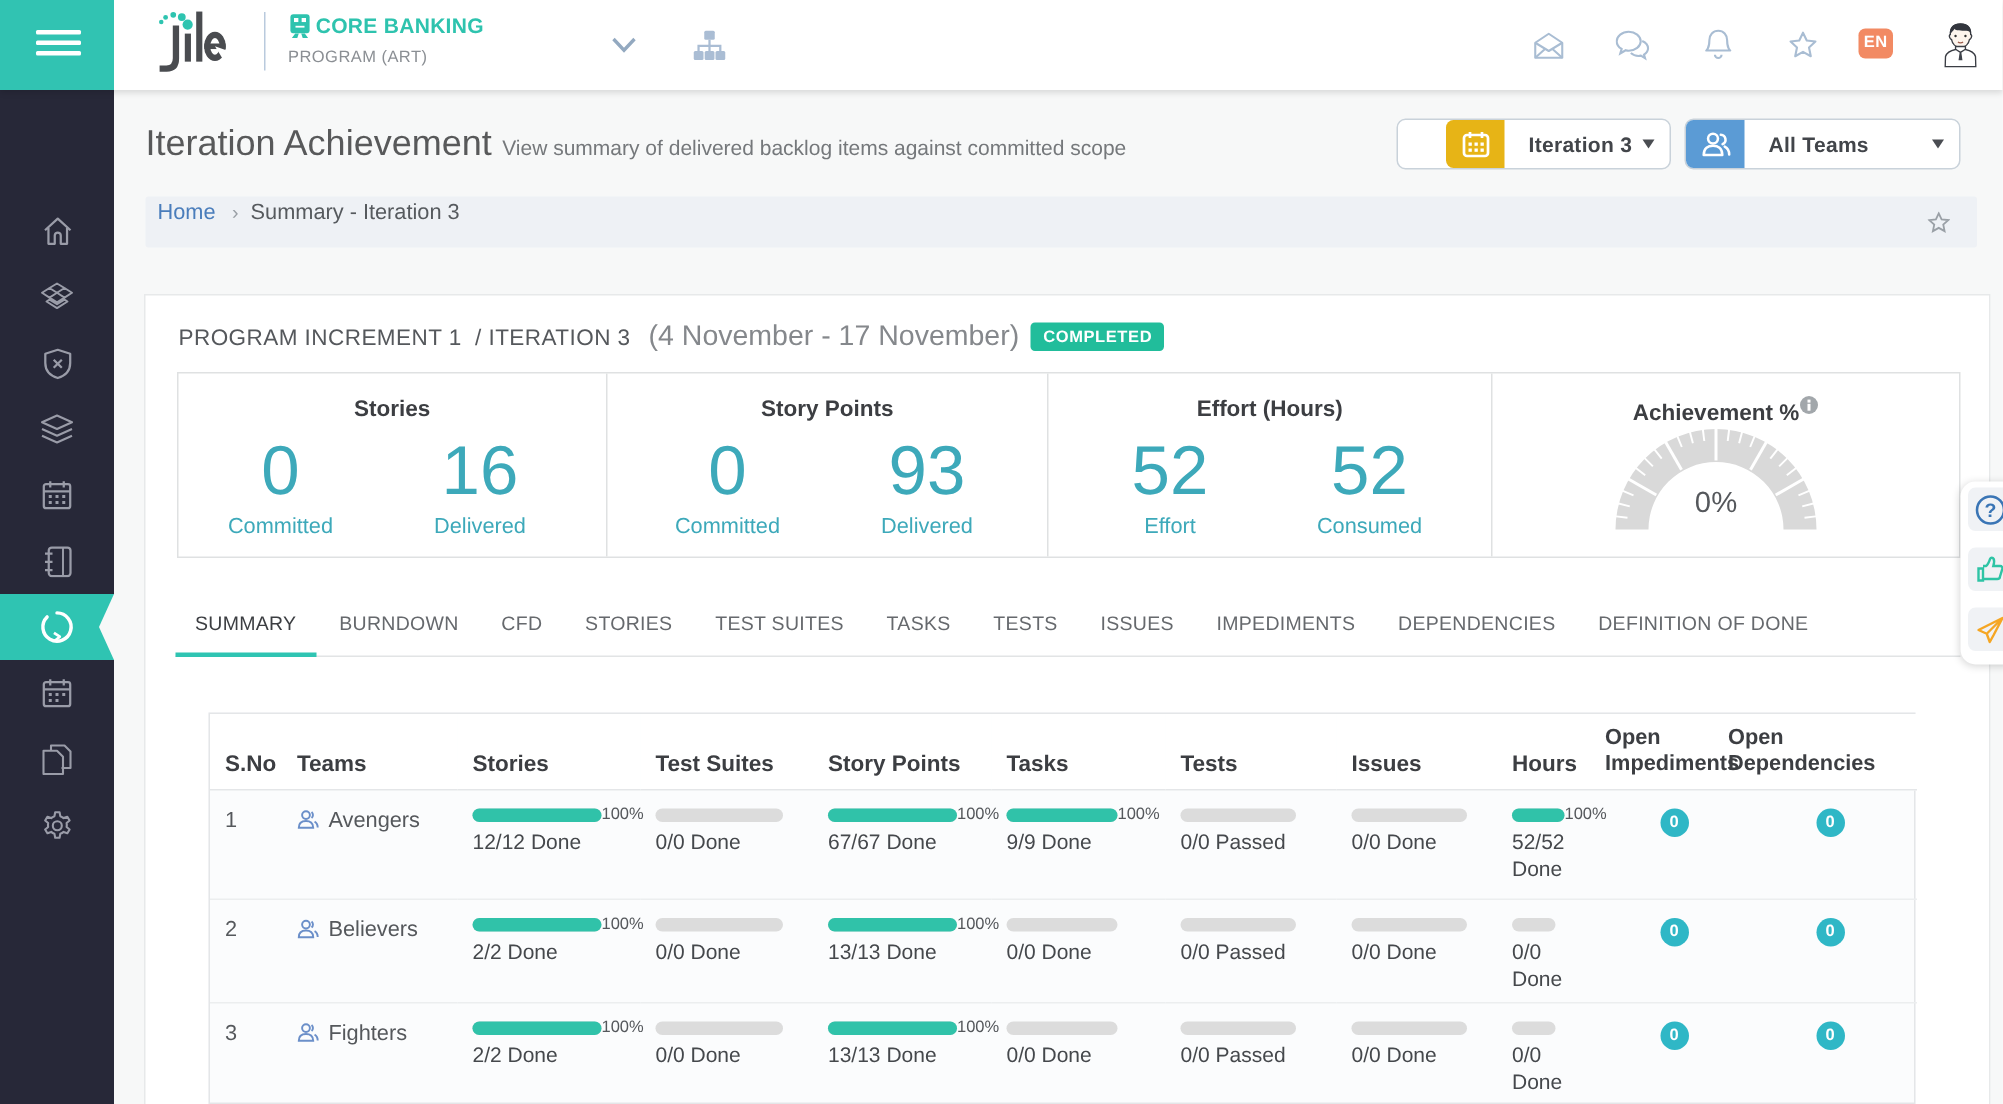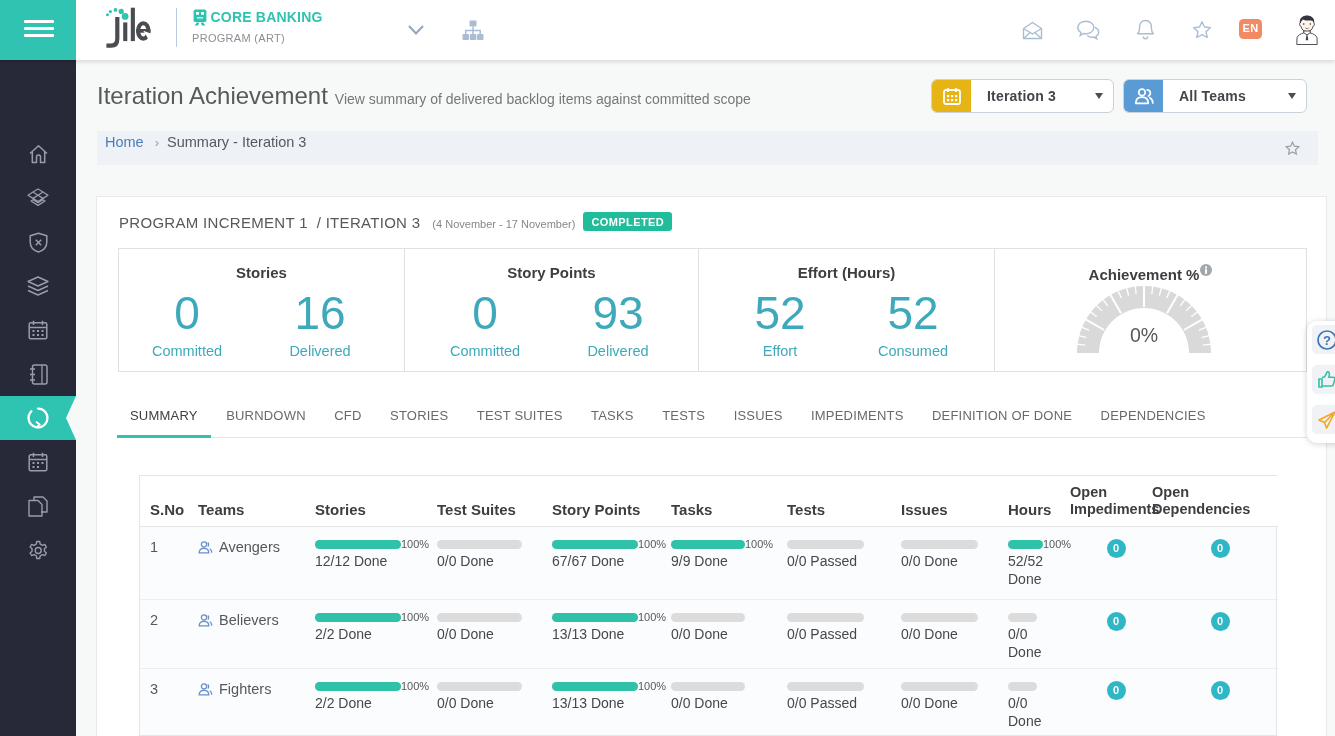--- a/index.html
+++ b/index.html
@@ -28,21 +28,21 @@
 .filter .ibox { width:39px; display:flex; align-items:center; justify-content:center; border-radius:5px 0 0 5px; }
 .filter .lbl { font-size:14px; font-weight:bold; color:#42454a; display:flex; align-items:center; padding-left:16px; letter-spacing:0.2px; }
 .filter .car { width:0; height:0; border-left:4.5px solid transparent; border-right:4.5px solid transparent; border-top:6px solid #4a4d52; align-self:center; margin-left:auto; margin-right:10px; }
 .crumb { position:absolute; left:21px; top:71px; width:1221px; height:34px; background:#eef1f5; border-radius:2px; font-size:14.5px; line-height:22px; padding-left:8px; color:#565a5e; }
 .crumb a { color:#4a7dbb; text-decoration:none; }
 .crumb .sep { color:#9aa0a6; margin:0 8px 0 11px; font-size:13px; }
 
 .card { position:absolute; left:20px; top:136px; width:1231px; height:600px; background:#fff; border:1px solid #e7e9ea; }
 .cardtitle { position:absolute; left:22px; top:17px; font-size:15px; color:#55585c; white-space:nowrap; }
 .cardtitle b { font-weight:normal; letter-spacing:0.3px; }
-.cardtitle .dates { font-size:11px; color:#85888c; margin-left:12px; }
+.cardtitle .dates { font-size:19px; color:#85888c; margin-left:12px; }
 .badge-done { display:inline-block; background:#21bd9b; color:#fff; font-size:11px; font-weight:bold; border-radius:3px; padding:4px 8px 3px; margin-left:8px; letter-spacing:0.4px; position:relative; top:-2px; }
 .stats { position:absolute; left:21px; top:51px; width:1189px; height:124px; border:1px solid #dfe1e2; display:flex; }
 .sgroup { position:relative; border-right:1px solid #dfe1e2; }
 .sgroup:last-child { border-right:none; }
 .sgroup .glabel { text-align:center; font-size:15px; font-weight:bold; color:#3c3e42; margin-top:15px; }
 .pair { position:absolute; top:40px; left:0; width:100%; display:flex; justify-content:center; }
 .pair .cell { width:133px; flex:none; text-align:center; }
 .pair .num { font-size:46px; color:#3da9ba; line-height:48px; font-weight:normal; }
 .pair .cap { font-size:14.5px; color:#3da9ba; margin-top:6px; }
 
@@ -69,21 +69,21 @@
 
 .fab { position:fixed; right:-10px; top:321px; width:38px; background:#fff; border-radius:10px 0 0 10px; box-shadow:0 1px 6px rgba(0,0,0,0.18); padding:2px 0 9px 5px; z-index:60; }
 .fab .fb { width:29px; height:29px; background:#f0f2f5; border-radius:5px; margin:2px 0 11px; display:flex; align-items:center; justify-content:center; } .fab .fb:last-child { margin-bottom:0; }
 </style>
 </head>
 <body>
 
 <div class="page">
   <div class="ptitle"><h1>Iteration Achievement</h1><span>View summary of delivered backlog items against committed scope</span></div>
 
-  <div class="filter" style="left:855px; width:183px;">
+  <div class="filter" style="left:855px; width:183px;padding-left:32px;">
     <div class="ibox" style="background:#e7b416;">
       <svg width="20" height="20" viewBox="0 0 20 20">
           <rect x="2" y="4" width="16" height="14" rx="2" fill="none" stroke="#fff" stroke-width="1.8"></rect>
           <line x1="6" y1="2" x2="6" y2="6" stroke="#fff" stroke-width="1.8"></line>
           <line x1="14" y1="2" x2="14" y2="6" stroke="#fff" stroke-width="1.8"></line>
           <g fill="#fff">
             <rect x="5" y="9" width="2.2" height="2.2"></rect>
             <rect x="9" y="9" width="2.2" height="2.2"></rect>
             <rect x="13" y="9" width="2.2" height="2.2"></rect>
             <rect x="5" y="13" width="2.2" height="2.2"></rect>
@@ -199,22 +199,22 @@
     <div class="tabs">
       <div class="tab active">SUMMARY</div>
         <div class="tab">BURNDOWN</div>
         <div class="tab">CFD</div>
         <div class="tab">STORIES</div>
         <div class="tab">TEST SUITES</div>
         <div class="tab">TASKS</div>
         <div class="tab">TESTS</div>
         <div class="tab">ISSUES</div>
         <div class="tab">IMPEDIMENTS</div>
+        <div class="tab">DEPENDENCIES</div>
         <div class="tab">DEFINITION OF DONE</div>
-        <div class="tab">DEPENDENCIES</div>
     </div>
 
     <div class="tbl">
       <table>
         <colgroup>
             <col style="width:48px">
             <col style="width:117px">
             <col style="width:122px">
             <col style="width:115px">
             <col style="width:119px">

